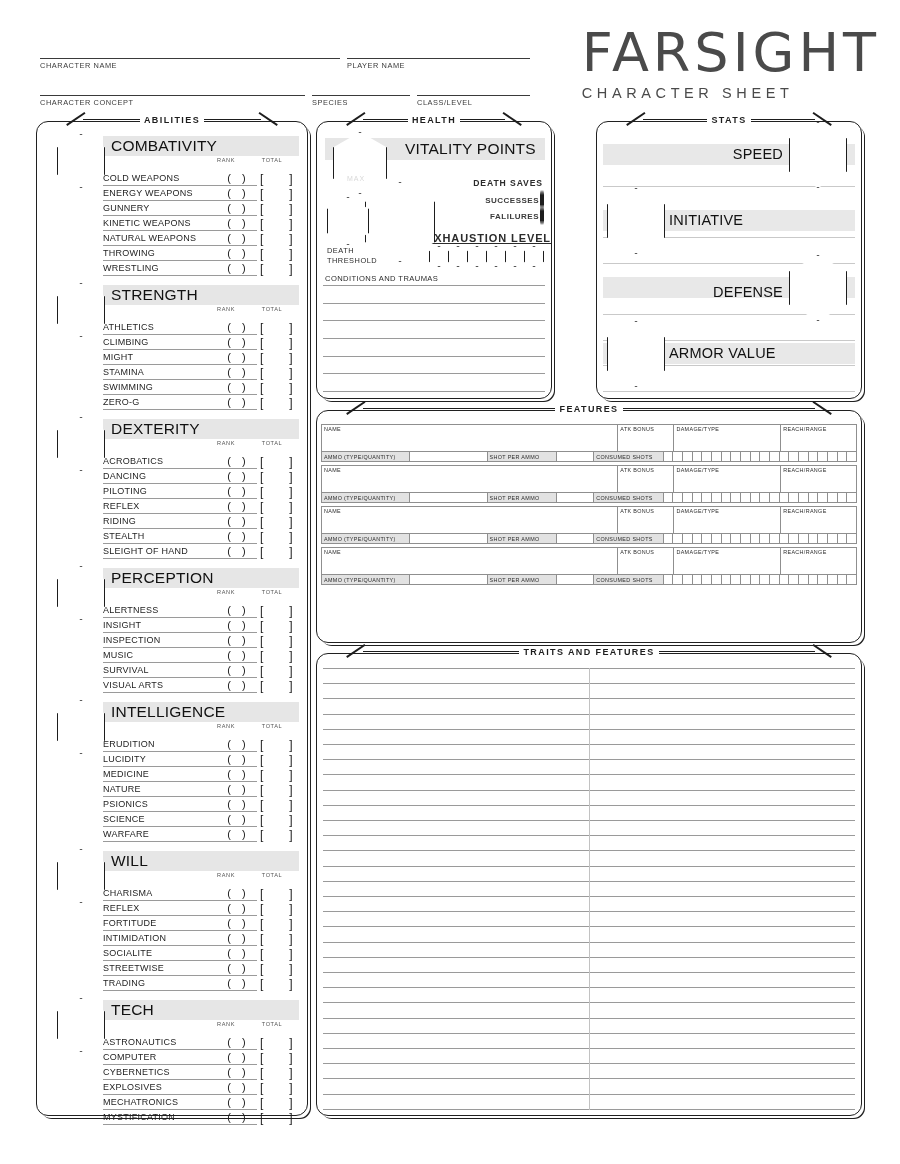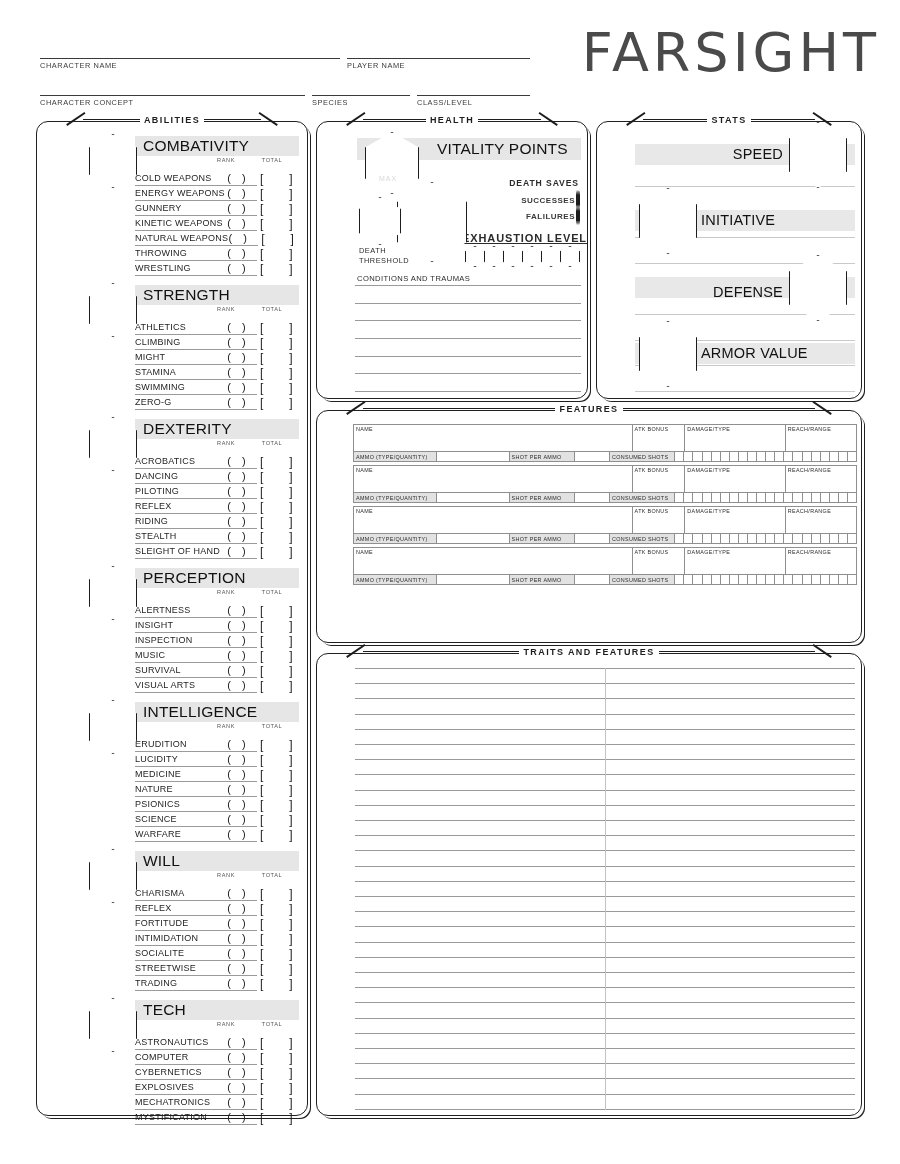--- a/index.html
+++ b/index.html
@@ -34,21 +34,20 @@
     margin-top:5px; padding-right:3px;
   }
 
   
   .panel {
     position:absolute;
     border:1.6px solid #202020;
     border-radius:12px;
     background:#fff;
     box-shadow: 3px 3px 0 -1px #fff, 4px 4px 0 -1px #202020;
-    padding-left: 32px;
   }
   .panel-title {
     position:absolute; top:-8px; left:0; width:100%;
     display:flex; align-items:center; justify-content:center;
     pointer-events:none;
   }
   .pt-rule { flex:1 1 auto; height:0; border-top:1.5px solid #1d1d1d; }
   .pt-skew-l, .pt-skew-r { width:16px; height:11px; position:relative; flex:0 0 auto; }
   .pt-skew-l::after {
     content:""; position:absolute; left:0; bottom:0; width:22px; height:1.5px;
@@ -111,21 +110,21 @@
     font-size:11px; color:#1d1d1d; line-height:12px; letter-spacing:11px;
     padding-bottom:1px; border-bottom:1px solid #9a9a9a;
   }
   .sbrak {
     width:42px; flex:0 0 auto; text-align:center;
     font-size:12px; color:#1d1d1d; line-height:12px; letter-spacing:26px;
     padding-bottom:1px; padding-left:3px;
   }
 
   
-  #health { left:316px; top:121px; width:272px; height:278px; }
+  #health { left:316px; top:121px; width:236px; height:278px; }
   .health-inner { position:relative; width:100%; height:100%; padding:12px 8px 4px 8px; }
 
   .vp-bar {
     position:absolute; left:8px; top:16px; right:6px; height:22px;
     background:#e6e6e6;
   }
   .vp-text {
     position:absolute; left:60px; top:18px;
     font-size:15.5px; color:#111; letter-spacing:.2px; z-index:4;margin-left:28px;
   }
@@ -218,20 +217,21 @@
     <div class="lbl">SPECIES</div>
   </div>
 
   <div class="field-line" style="left:417px; top:95px; width:113px;">
     <div class="rule"></div>
     <div class="lbl">CLASS/LEVEL</div>
   </div>
 
   <div class="logo">
     <div class="logo-word">FARSIGHT</div>
+    <div class="logo-sub">CHARACTER SHEET</div>
   </div>
 </div>
 
 <div class="panel" id="abilities">
   <div class="panel-title">
     <div class="pt-pad"></div>
       <div class="pt-skew-l"></div>
     <div class="pt-rule"></div>
     <div class="pt-label">ABILITIES</div>
     <div class="pt-rule"></div>

